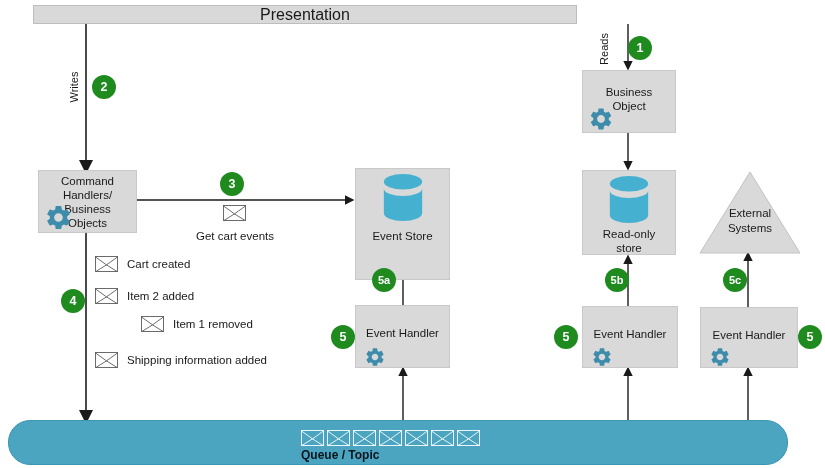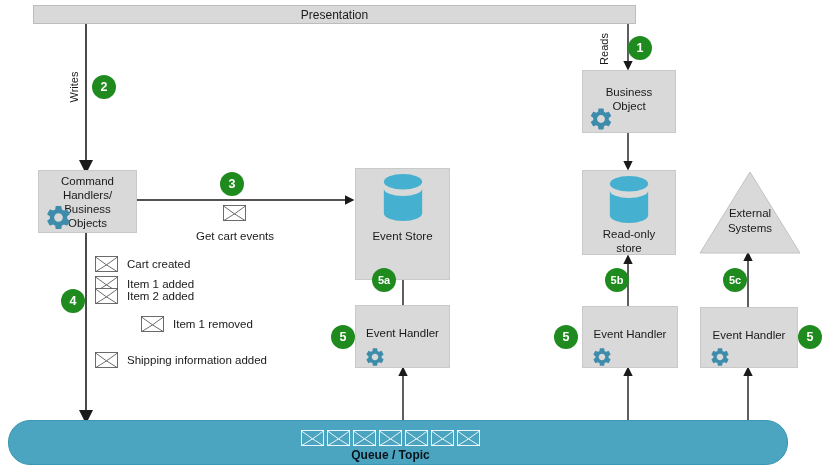--- a/index.html
+++ b/index.html
@@ -2,23 +2,23 @@
 <html style="--accent_teal: #45b0d0; --gear_teal: #3e8cab; --badge_green: #1f8b1f; --queue_fill: #4ba5c0; --queue_border: #3c96b1; --node_fill: #d9d9d9; --node_border: #c9c9c9; --line_color: #1a1a1a;"><head>
 <meta charset="utf-8">
 <style>
   html,body { margin:0; padding:0; background:#fff; }
   .canvas { position:relative; width:825px; height:468px; background:#fff;
             font-family:"Liberation Sans",sans-serif; color:#1a1a1a; overflow:hidden; }
   .connectors { position:absolute; left:0; top:0; z-index:1; }
   .line { stroke:var(--line_color); stroke-width:1.4; fill:none; }
   .mainline { stroke:#4a4a4a; stroke-width:2; fill:none; }
 
-  .bar { position:absolute; left:33px; top:5px; width:603px; height:19px;
+  .bar { position:absolute; left:33px; top:5px; width:544px; height:19px;
          background:var(--node_fill); border:1px solid #bdbdbd; box-sizing:border-box;
-         display:flex; align-items:center; justify-content:center; font-size:12px; z-index:2; }
+         display:flex; align-items:center; justify-content:center; font-size:16px; z-index:2; }
 
   .node { position:absolute; background:var(--node_fill); border:1px solid var(--node_border);
           box-sizing:border-box; z-index:2; }
   .node-lines { font-size:11.5px; line-height:14px; text-align:center; }
 
   .badge { position:absolute; width:24px; height:24px; border-radius:50%;
            background:var(--badge_green); color:#fff; font-weight:bold; font-size:12.5px;
            display:flex; align-items:center; justify-content:center; z-index:4; }
   .badge.sm { font-size:11px; }
 
@@ -34,21 +34,21 @@
   .envw { color:#fff; line-height:0; }
 
   .tri-wrap { position:absolute; left:698px; top:170px; z-index:2; line-height:0; }
   .tri-text { position:absolute; left:700px; top:206px; width:100px; text-align:center;
               font-size:11.5px; line-height:15px; z-index:3; }
 
   .queue { position:absolute; left:8px; top:420px; width:780px; height:45px;
            background:var(--queue_fill); border:1px solid var(--queue_border);
            border-radius:22px; box-sizing:border-box; z-index:2; }
   .queue-env { position:absolute; left:292px; top:9px; display:flex; gap:3px; }
-  .queue-label { position:absolute; left:292px; top:27px; width:179px; text-align:center;
+  .queue-label { position:absolute; left:292px; top:27px; width:179px; text-align:left;
                  font-weight:bold; font-size:12px; color:#0a141c; }
 </style>
 </head>
 <body>
 
 <div class="canvas">
 
   <svg class="connectors" width="825" height="468" viewBox="0 0 825 468">
     <defs>
       <marker id="ah" markerWidth="8" markerHeight="8" refX="1" refY="3.5" orient="auto">
@@ -155,27 +155,20 @@
     <div>Systems</div>
   </div>
 
   <div class="env-row" style="left:95px; top:256px;">
     <span class="env"><svg width="23" height="16" viewBox="0 0 26 18">
           <rect x="0.5" y="0.5" width="25" height="17" fill="#fff" stroke="currentColor"></rect>
           <path d="M0.5,1 L13,10 L25.5,1 M1,17.5 L13,10 M25,17.5 L13,10" fill="none" stroke="currentColor"></path>
         </svg></span>
     <span>Cart created</span>
   </div>
-  <div class="env-row" style="left:95px; top:276px;">
-    <span class="env"><svg width="23" height="16" viewBox="0 0 26 18">
-          <rect x="0.5" y="0.5" width="25" height="17" fill="#fff" stroke="currentColor"></rect>
-          <path d="M0.5,1 L13,10 L25.5,1 M1,17.5 L13,10 M25,17.5 L13,10" fill="none" stroke="currentColor"></path>
-        </svg></span>
-    <span>Item 1 added</span>
-  </div>
   <div class="env-row" style="left:95px; top:288px;">
     <span class="env"><svg width="23" height="16" viewBox="0 0 26 18">
           <rect x="0.5" y="0.5" width="25" height="17" fill="#fff" stroke="currentColor"></rect>
           <path d="M0.5,1 L13,10 L25.5,1 M1,17.5 L13,10 M25,17.5 L13,10" fill="none" stroke="currentColor"></path>
         </svg></span>
     <span>Item 2 added</span>
   </div>
   <div class="env-row" style="left:95px; top:316px;padding-left:46px;">
     <span class="env"><svg width="23" height="16" viewBox="0 0 26 18">
           <rect x="0.5" y="0.5" width="25" height="17" fill="#fff" stroke="currentColor"></rect>

